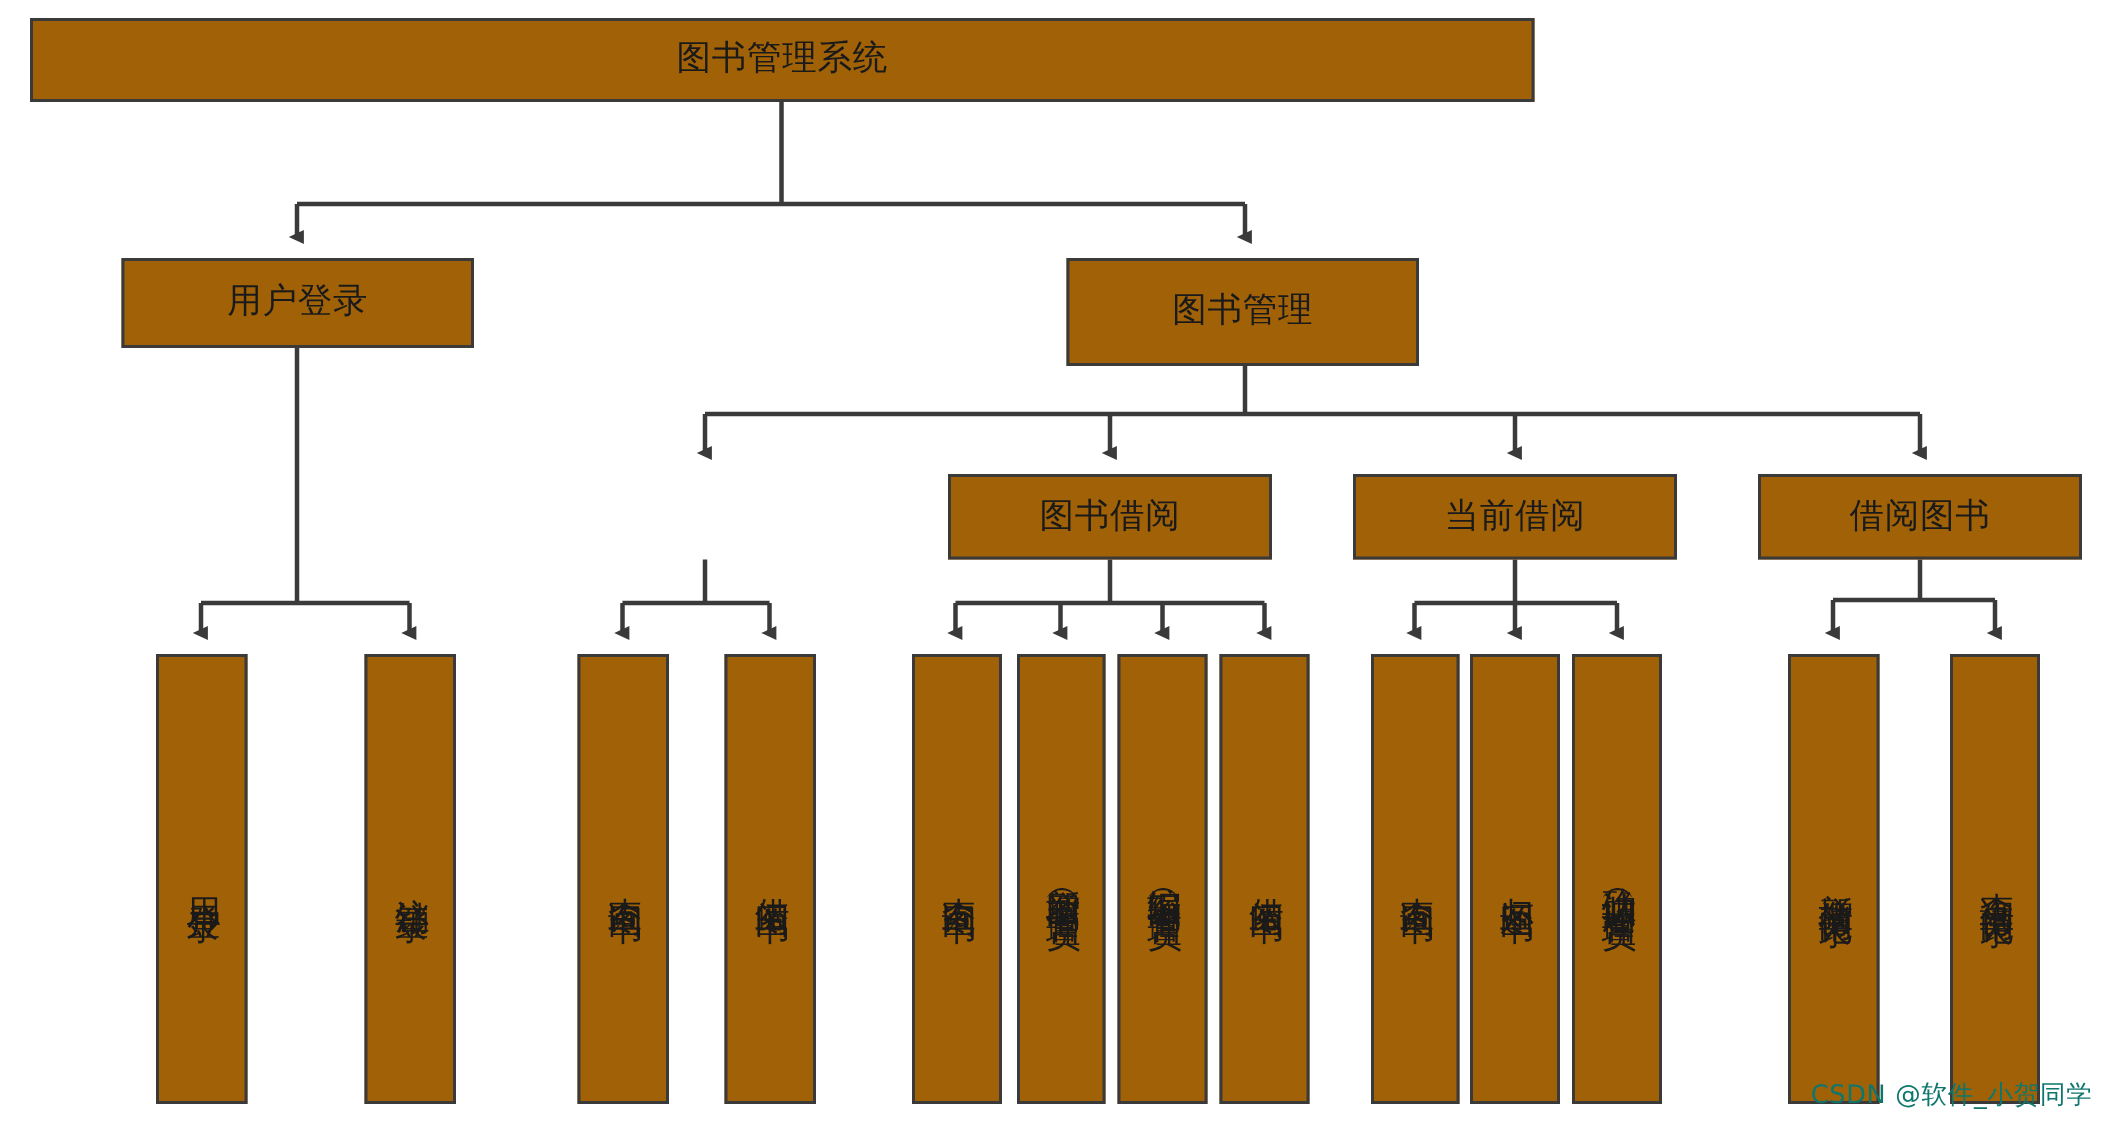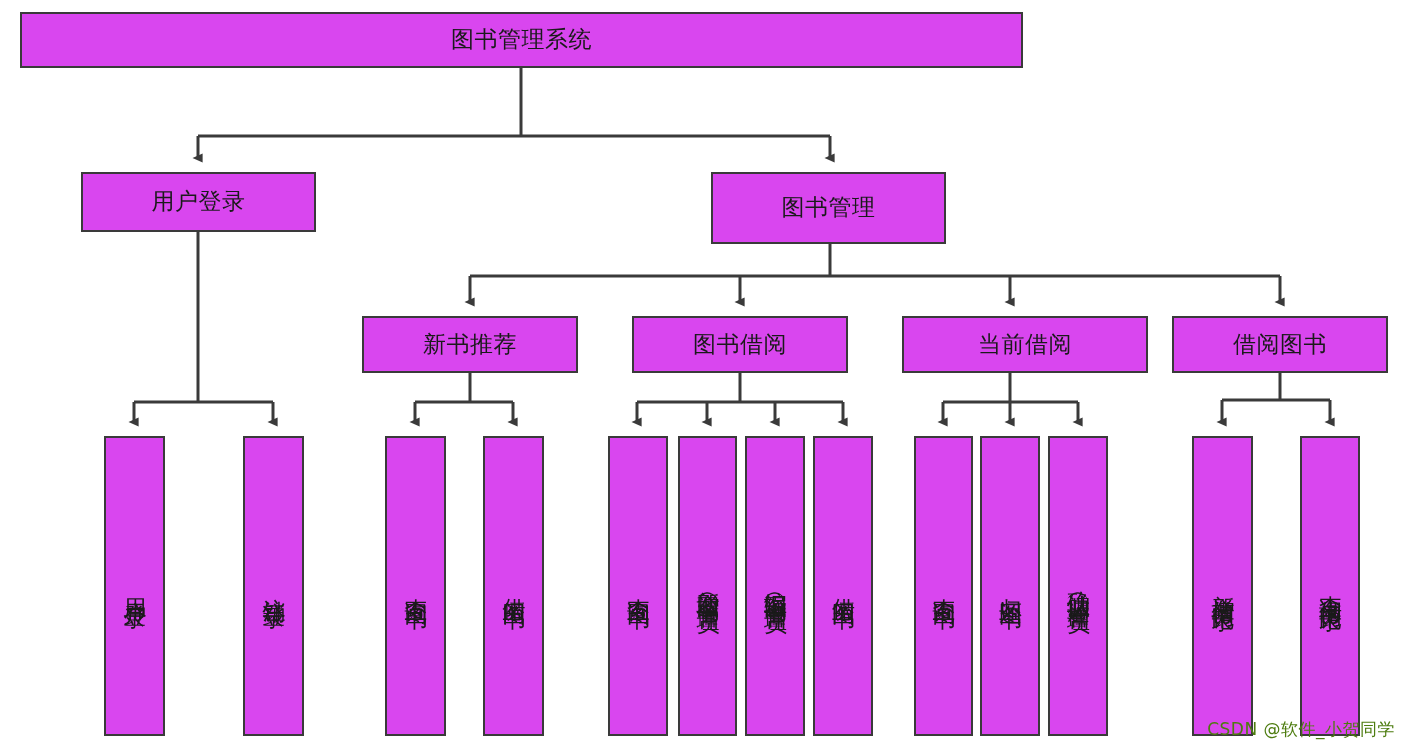--- a/index.html
+++ b/index.html
@@ -14,21 +14,21 @@
     position: relative;
     width: 1405px;
     height: 747px;
     background: #ffffff;
     overflow: hidden;
   }
   .node {
     position: absolute;
     box-sizing: border-box;
     border: 2px solid #3a3a3a;
-    background: #d946ef;
+    background: #a16207;
     display: flex;
     align-items: center;
     justify-content: center;
     color: #1a1a1a;
     line-height: 1.12;
     z-index: 3;
   }
   .node.horiz {
     font-size: 23px;
     letter-spacing: 0.5px;
@@ -51,21 +51,21 @@
     top: 0;
     width: 1405px;
     height: 747px;
     z-index: 1;
   }
   #watermark {
     position: absolute;
     right: 10px;
     bottom: 6px;
     font-size: 17px;
-    color: #4d7c0f;
+    color: #0f766e;
     letter-spacing: 0.5px;
     z-index: 5;
     white-space: nowrap;
   }
 </style>
 </head>
 <body>
 
 <div id="canvas">
 
@@ -117,23 +117,22 @@
       <path d="M1222,400 L1222,422" marker-end="url(#arrow)"></path>
       <path d="M1330,400 L1330,422" marker-end="url(#arrow)"></path>
     </g>
   </svg>
 
   <div class="node horiz" style="left:20px; top:12px; width:1003px; height:56px;">图书管理系统</div>
 
   <div class="node horiz" style="left:81px; top:172px; width:235px; height:60px;">用户登录</div>
   <div class="node horiz" style="left:711px; top:172px; width:235px; height:72px;">图书管理</div>
 
-  <div class="node horiz" style="left:362px; top:316px; width:216px; height:57px;">新书推荐</div>
   <div class="node horiz" style="left:632px; top:316px; width:216px; height:57px;">图书借阅</div>
-  <div class="node horiz" style="left:902px; top:316px; width:246px; height:57px;">当前借阅</div>
+  <div class="node horiz" style="left:902px; top:316px; width:216px; height:57px;">当前借阅</div>
   <div class="node horiz" style="left:1172px; top:316px; width:216px; height:57px;">借阅图书</div>
 
   <div class="node vert" style="left:104px; top:436px; width:61px; height:300px;">用户登录</div>
   <div class="node vert" style="left:243px; top:436px; width:61px; height:300px;">注销登录</div>
 
   <div class="node vert" style="left:385px; top:436px; width:61px; height:300px;">查询图书</div>
   <div class="node vert" style="left:483px; top:436px; width:61px; height:300px;">借阅图书</div>
 
   <div class="node vert" style="left:608px; top:436px; width:60px; height:300px;">查询图书</div>
   <div class="node vert" style="left:678px; top:436px; width:59px; height:300px;">新增图书（管理员）</div>

